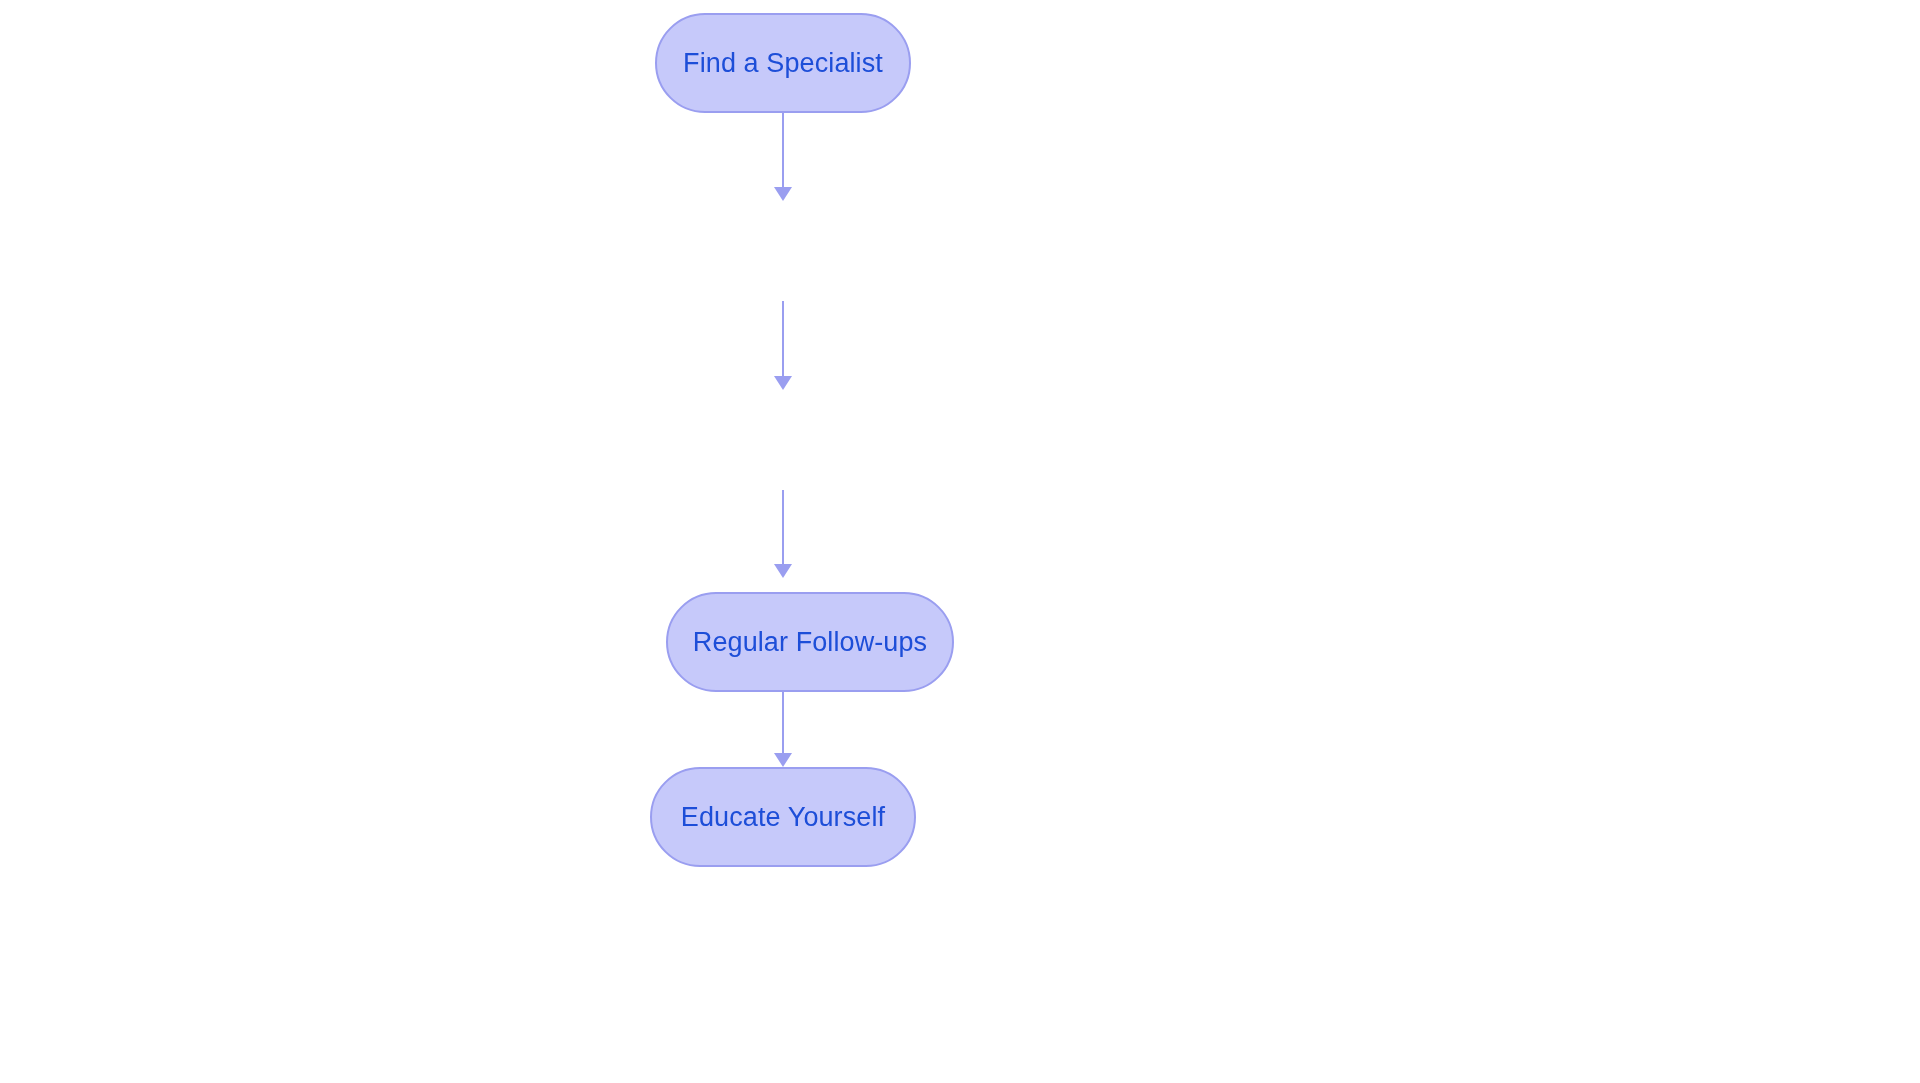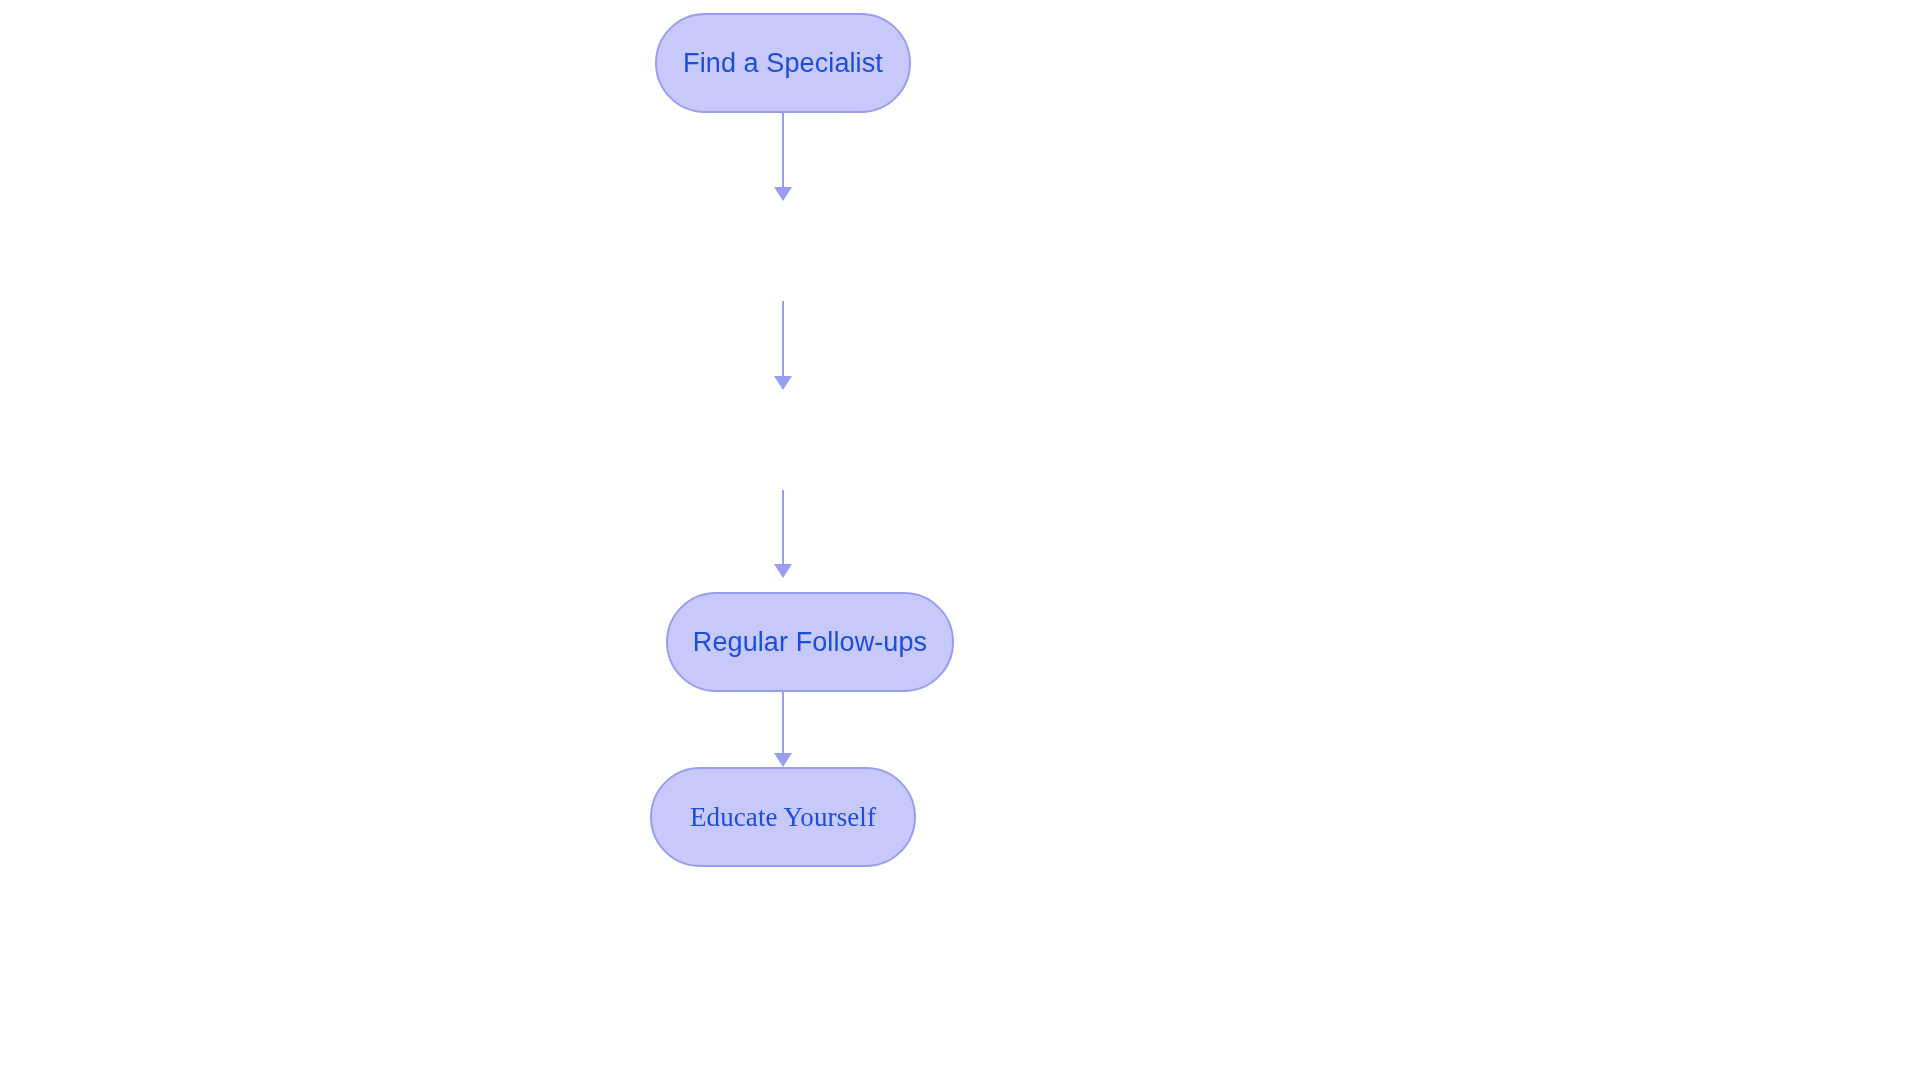--- a/index.html
+++ b/index.html
@@ -42,21 +42,21 @@
     font-weight: 400;
     letter-spacing: 0.1px;
     white-space: nowrap;
     line-height: 1;
   }
 
   .node-1 { left: 783px; top: 13px;  width: 256px; }
   .node-2 { left: 783px; top: 201px; width: 340px; }
   .node-3 { left: 783px; top: 390px; width: 410px; }
   .node-4 { left: 810px; top: 578px; width: 288px; margin-top: 14px; }
-  .node-5 { left: 783px; top: 767px; width: 266px; font-family: Liberation Serif, serif; }
+  .node-5 { left: 783px; top: 767px; width: 266px; }
 
   
   .connector {
     position: absolute;
     left: 783px;
     transform: translateX(-50%);
     width: 24px;
     z-index: 1;
   }
   .connector-line {

